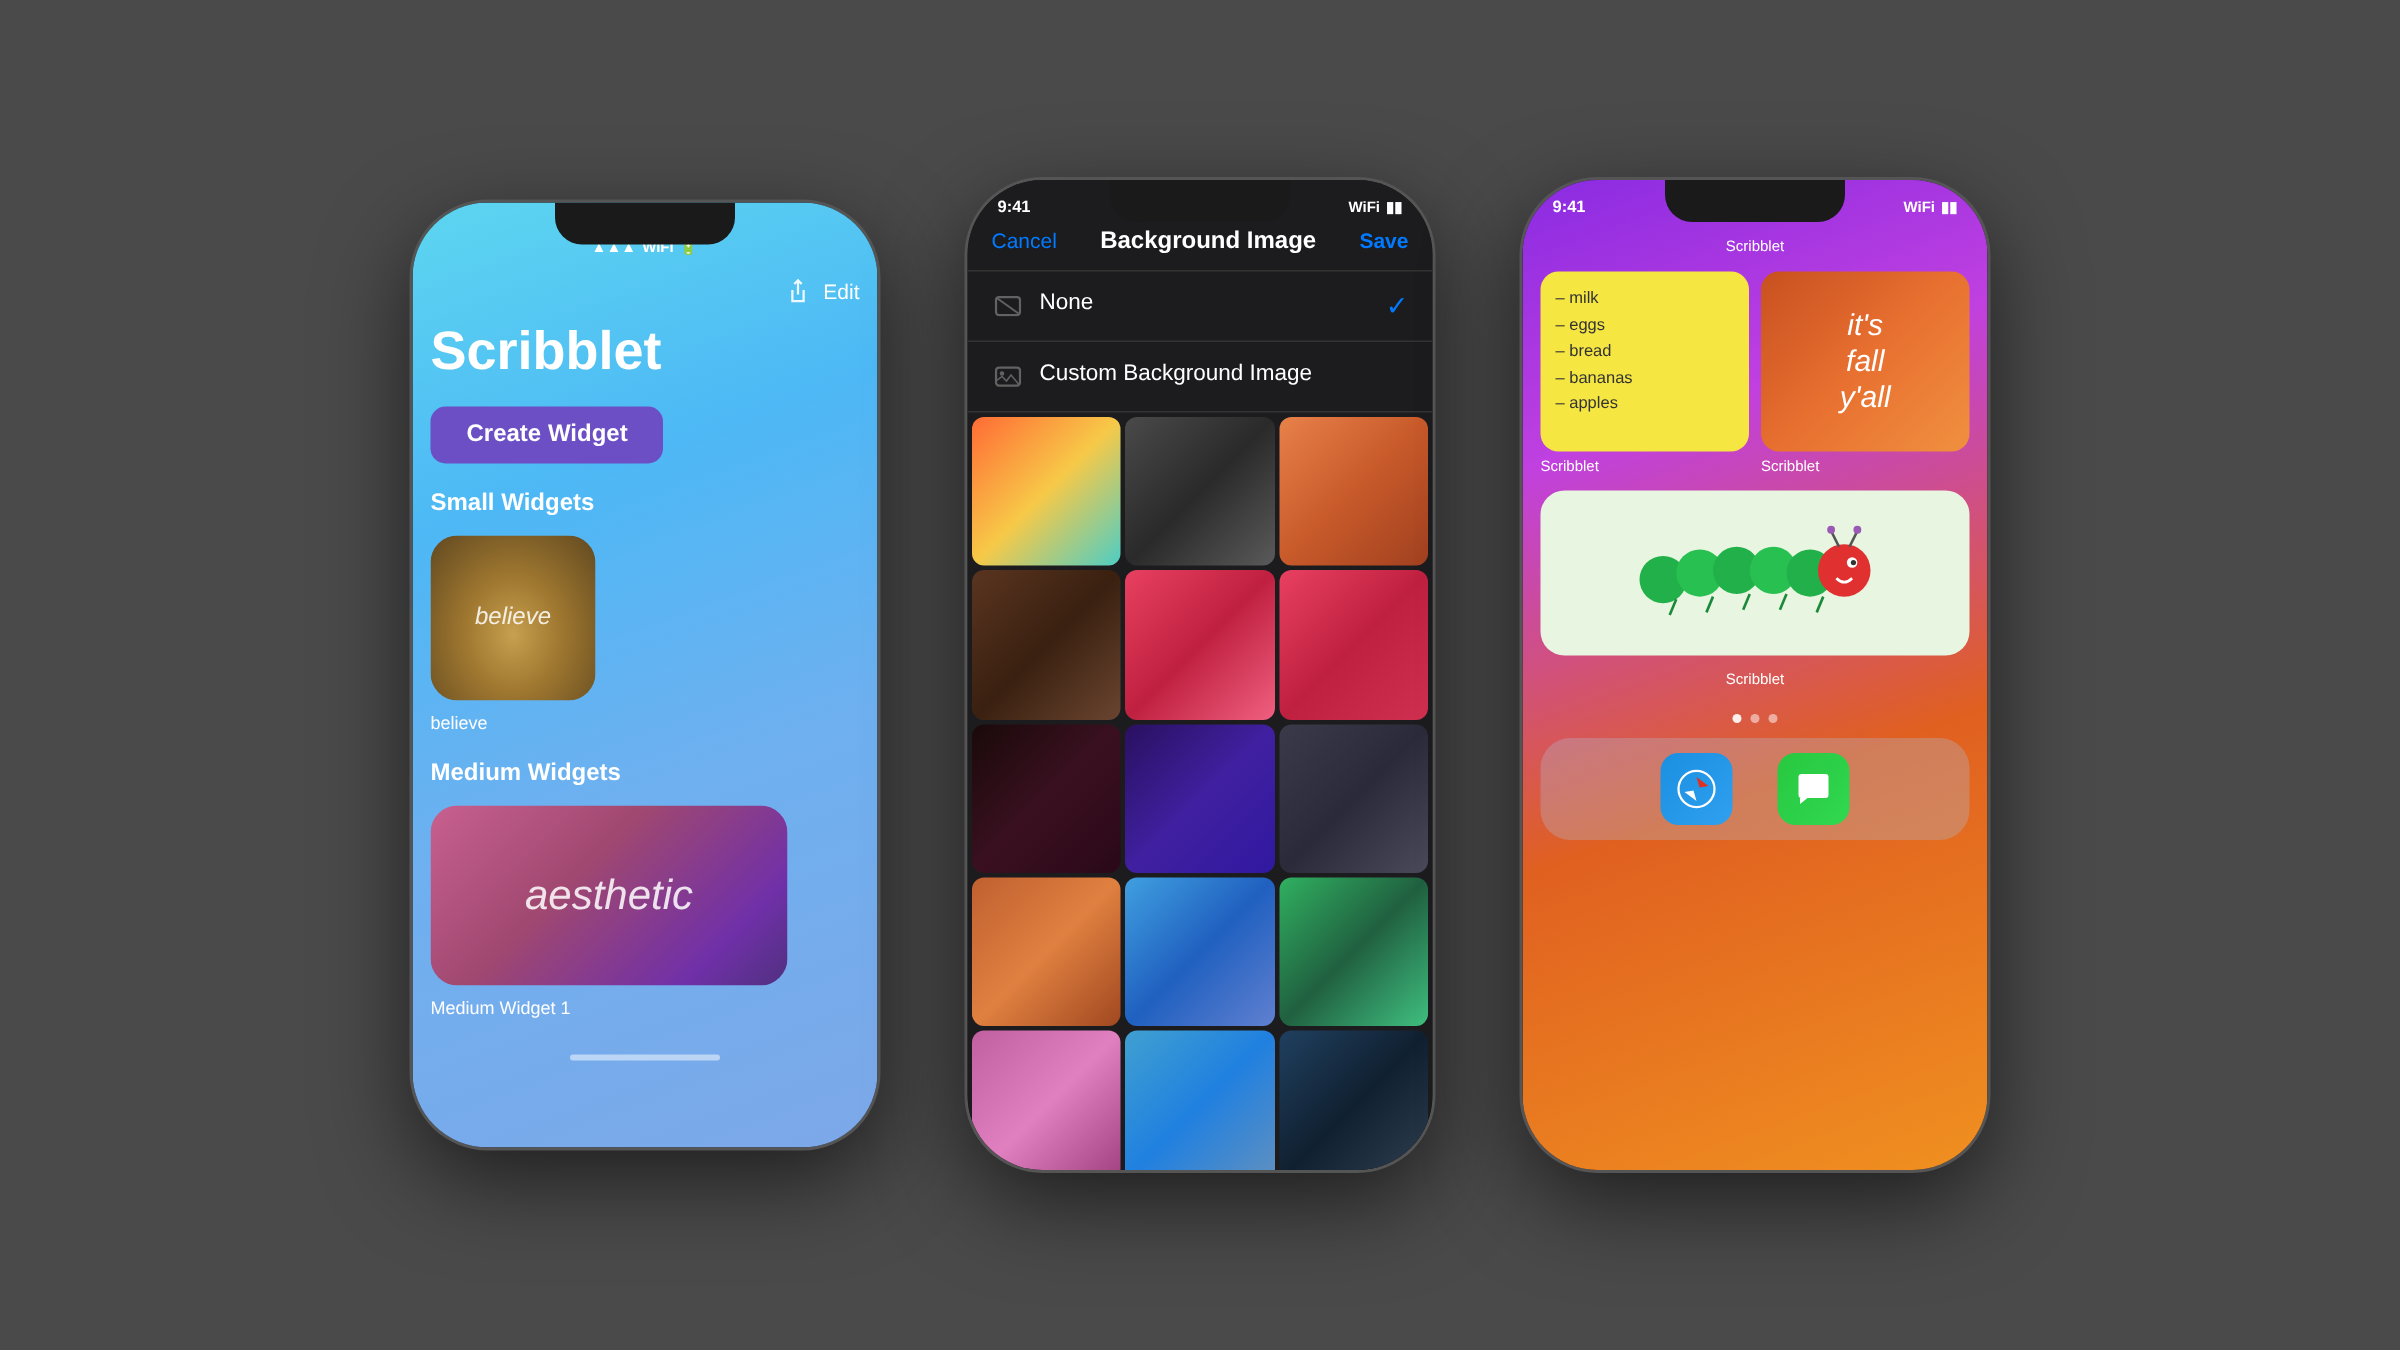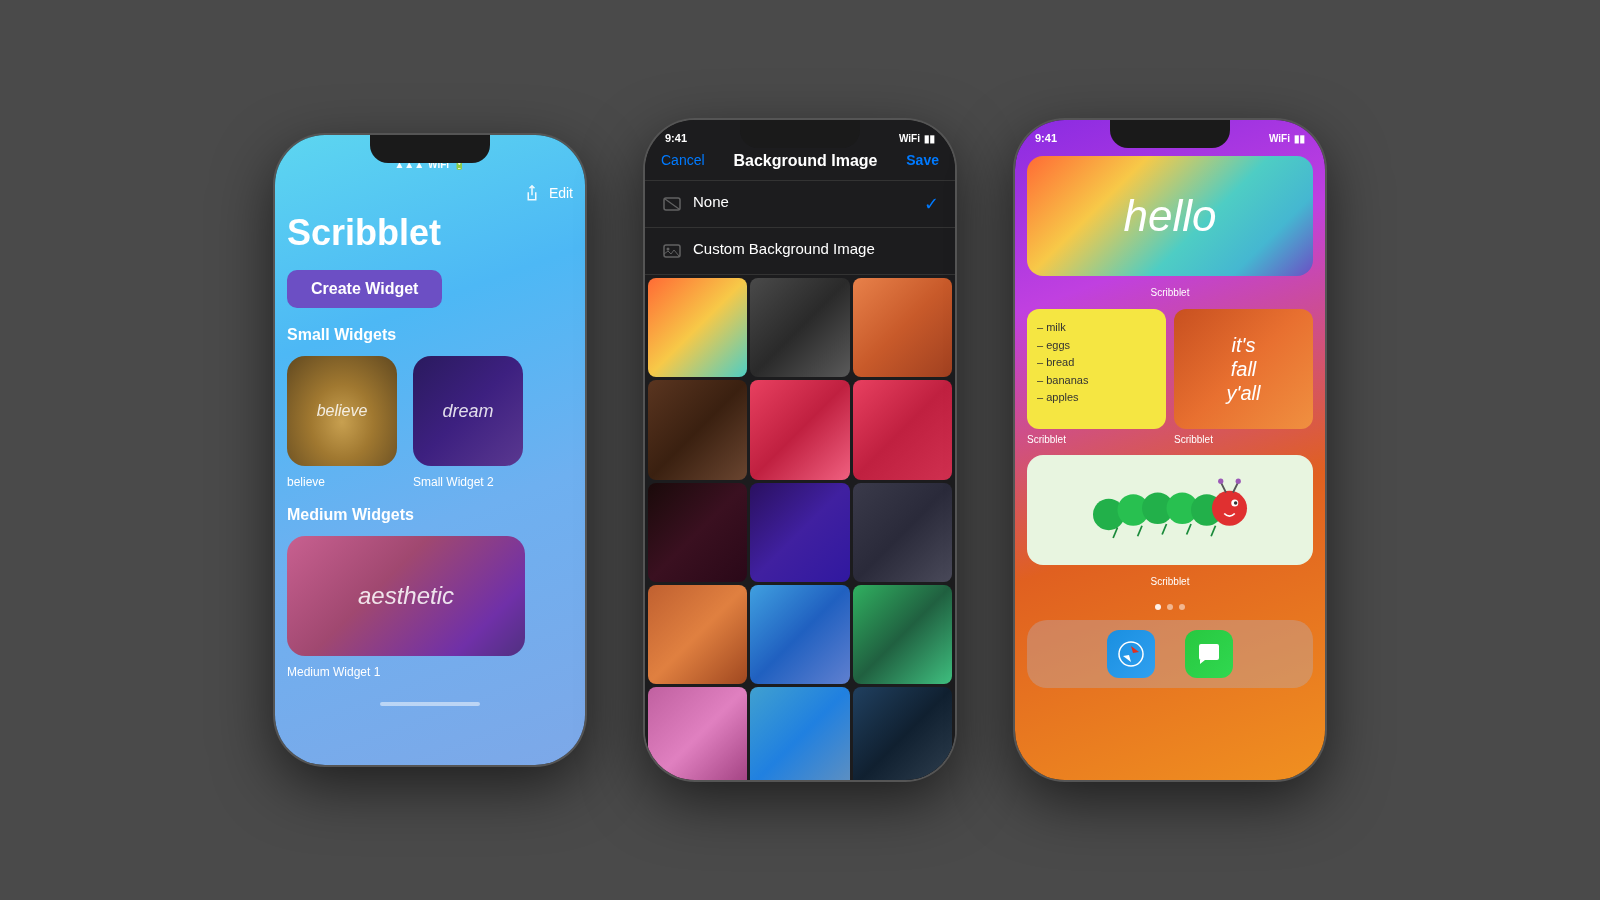--- a/index.html
+++ b/index.html
@@ -425,34 +425,26 @@
       <div class="section-title">Small Widgets</div>
       <div class="widgets-row">
         <div class="widget-item">
           <div class="widget-thumb">
             <div class="sunflower-widget wt-believe">
               <span style="font-style:italic;font-size:16px;color:rgba(255,255,255,0.85)">believe</span>
             </div>
           </div>
           <span class="widget-label">believe</span>
         </div>
-        <div class="widget-item">
-          <div class="widget-thumb">
-            <div class="wt-dream" style="width:100%;height:100%;display:flex;align-items:center;justify-content:center;">
-              <span style="font-style:italic;font-size:18px;color:rgba(255,255,255,0.85)">dream</span>
-            </div>
-          </div>
-          <span class="widget-label">Small Widget 2</span>
-        </div>
       </div>
       <div class="section-title">Medium Widgets</div>
       <div class="widget-item">
         <div class="widget-thumb-wide">
           <div class="wt-aesthetic" style="width:100%;height:100%;display:flex;align-items:center;justify-content:center;">
-            <span style="font-size:24px;color:rgba(255,255,255,0.85)">aesthetic</span>
+            <span style="font-size:28px;color:rgba(255,255,255,0.85)">aesthetic</span>
           </div>
         </div>
         <span class="widget-label">Medium Widget 1</span>
       </div>
     </div>
     <div class="phone1-scroll-indicator"></div>
   </div>
 </div>
 
 <div class="phone phone2">
@@ -516,23 +508,20 @@
     <div class="notch"></div>
     <div class="status-bar">
       <span>9:41</span>
       <div class="status-icons">
         <span>WiFi</span>
         <span>▮▮</span>
       </div>
     </div>
     <div class="home-widgets">
 
-      <div class="widget-large widget-hello">
-        <span class="widget-hello-text">hello</span>
-      </div>
       <span class="widget-caption">Scribblet</span>
 
       <div class="widgets-row-small">
         <div style="flex:1">
           <div class="widget-note">
             <div class="note-line">– milk</div>
             <div class="note-line">– eggs</div>
             <div class="note-line">– bread</div>
             <div class="note-line">– bananas</div>
             <div class="note-line">– apples</div>

